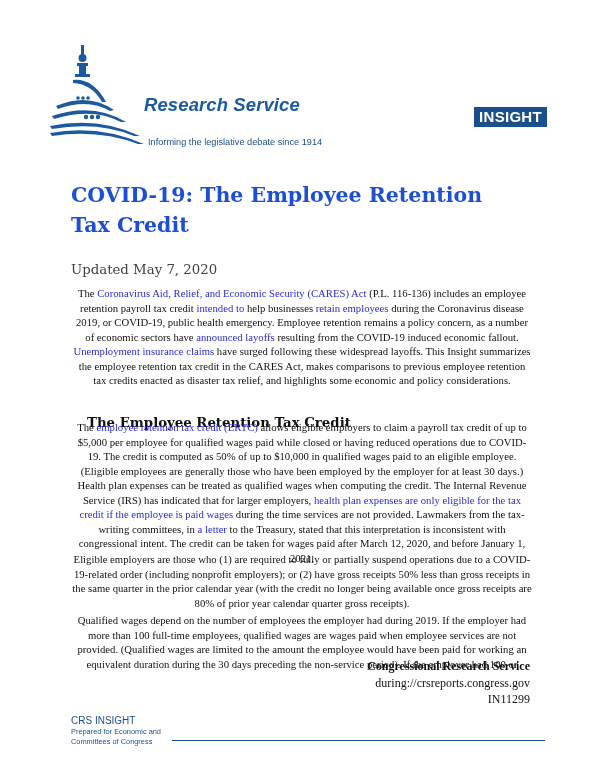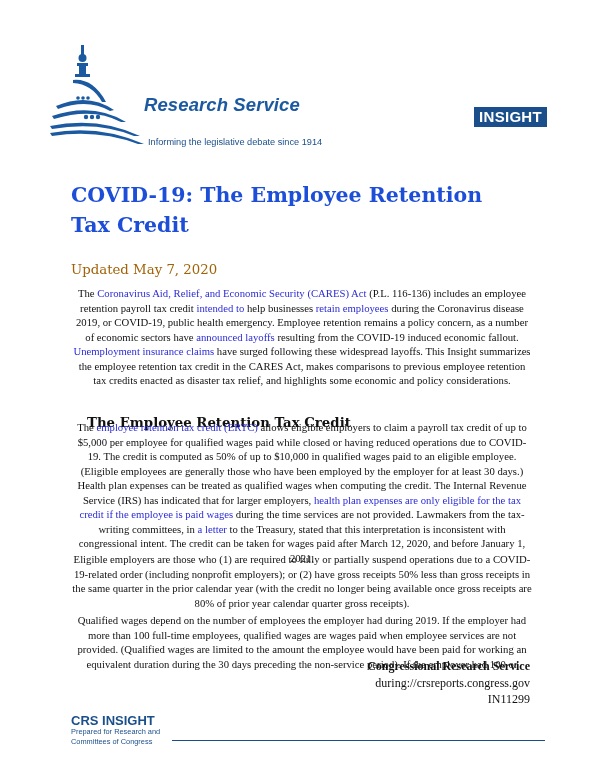--- a/index.html
+++ b/index.html
@@ -3,27 +3,27 @@
 <meta charset="utf-8">
 <style>
   html, body { margin: 0; padding: 0; background: #ffffff; }
   body { width: 600px; height: 777px; position: relative; overflow: hidden; font-family: "Liberation Serif", serif; color: #111; }
   .logo { position: absolute; left: 48px; top: 40px; width: 260px; height: 105px; }
   .logo svg { position: absolute; left: 0; top: 0; }
   .logo-title { position: absolute; left: 96px; top: 56px; color: #1b5aa0; font-family: "Liberation Sans", sans-serif; font-weight: bold; font-style: italic; font-size: 18.5px; line-height: 18px; letter-spacing: 0.1px; }
   .logo-tagline { position: absolute; left: 100px; top: 91px; color: #1b4f8a; font-family: "Liberation Sans", sans-serif; font-size: 9.2px; white-space: nowrap; margin-top: 6px; }
   .insight-badge { position: absolute; left: 474px; top: 107px; width: 73px; height: 20px; background: #1a4f8b; color: #fff; font-family: "Liberation Sans", sans-serif; font-weight: bold; font-size: 15px; line-height: 20px; text-align: center; letter-spacing: 0.3px; }
   h1 { position: absolute; left: 71px; top: 180px; width: 440px; margin: 0; font-family: "DejaVu Serif", serif; font-weight: bold; font-size: 20.5px; line-height: 30px; color: #1d4ed8; }
-  .updated { position: absolute; left: 71px; top: 262px; font-family: "DejaVu Serif", serif; font-size: 13.3px; color: #a16207; }
+  .updated { position: absolute; left: 71px; top: 262px; font-family: "DejaVu Serif", serif; font-size: 13.3px; color: #404040; }
   .p { position: absolute; left: 71px; width: 462px; font-size: 10.7px; line-height: 14.5px; margin: 0; text-align: center; }
   .p a { color: #2b2bd6; text-decoration: none; }
   h2 { position: absolute; left: 71px; top: 399px; margin: 16px; font-family: "DejaVu Serif", serif; font-weight: bold; font-size: 13.3px; color: #111; }
   .footer-right { position: absolute; right: 70px; text-align: right; font-size: 12px; }
   .crs-foot { position: absolute; left: 71px; top: 716px; font-family: "Liberation Sans", sans-serif; color: #1b4f8a; font-size: 7.4px; line-height: 10.5px; }
-  .crs-foot .b { font-weight: bold; font-size: 13px; }
+  .crs-foot .b { font-weight: normal; font-size: 10px; }
   .rule { position: absolute; left: 172px; top: 740px; width: 373px; height: 1px; background: #1b4f8a; }
 </style>
 </head>
 <body>
 
 <div class="logo">
   <svg width="100" height="105" viewBox="0 0 100 105">
     <g fill="#1b5aa0">
       <rect x="33" y="5" width="3" height="10"></rect>
       <ellipse cx="34.5" cy="18" rx="4" ry="4"></ellipse>
@@ -68,16 +68,16 @@
 <p class="p" style="top:552px;">Eligible employers are those who (1) are required to fully or partially suspend operations due to a COVID-19-related order (including nonprofit employers); or (2) have gross receipts 50% less than gross receipts in the same quarter in the prior calendar year (with the credit no longer being available once gross receipts are 80% of prior year calendar quarter gross receipts).</p>
 
 <p class="p" style="top:613px;">Qualified wages depend on the number of employees the employer had during 2019. If the employer had more than 100 full-time employees, qualified wages are wages paid when employee services are not provided. (Qualified wages are limited to the amount the employee would have been paid for working an equivalent duration during the 30 days preceding the non-service period). If the employer had 100 or</p>
 
 <div class="footer-right" style="top:659px; font-weight:bold;">Congressional Research Service</div>
 <div class="footer-right" style="top:676px;">during://crsreports.congress.gov</div>
 <div class="footer-right" style="top:692px;">IN11299</div>
 
 <div class="crs-foot">
   <div class="b">CRS INSIGHT</div>
-  <div>Prepared for Research and</div>
+  <div>Prepared for Economic and</div>
   <div>Committees of Congress</div>
 </div>
 <div class="rule"></div>
 
 </body></html>

